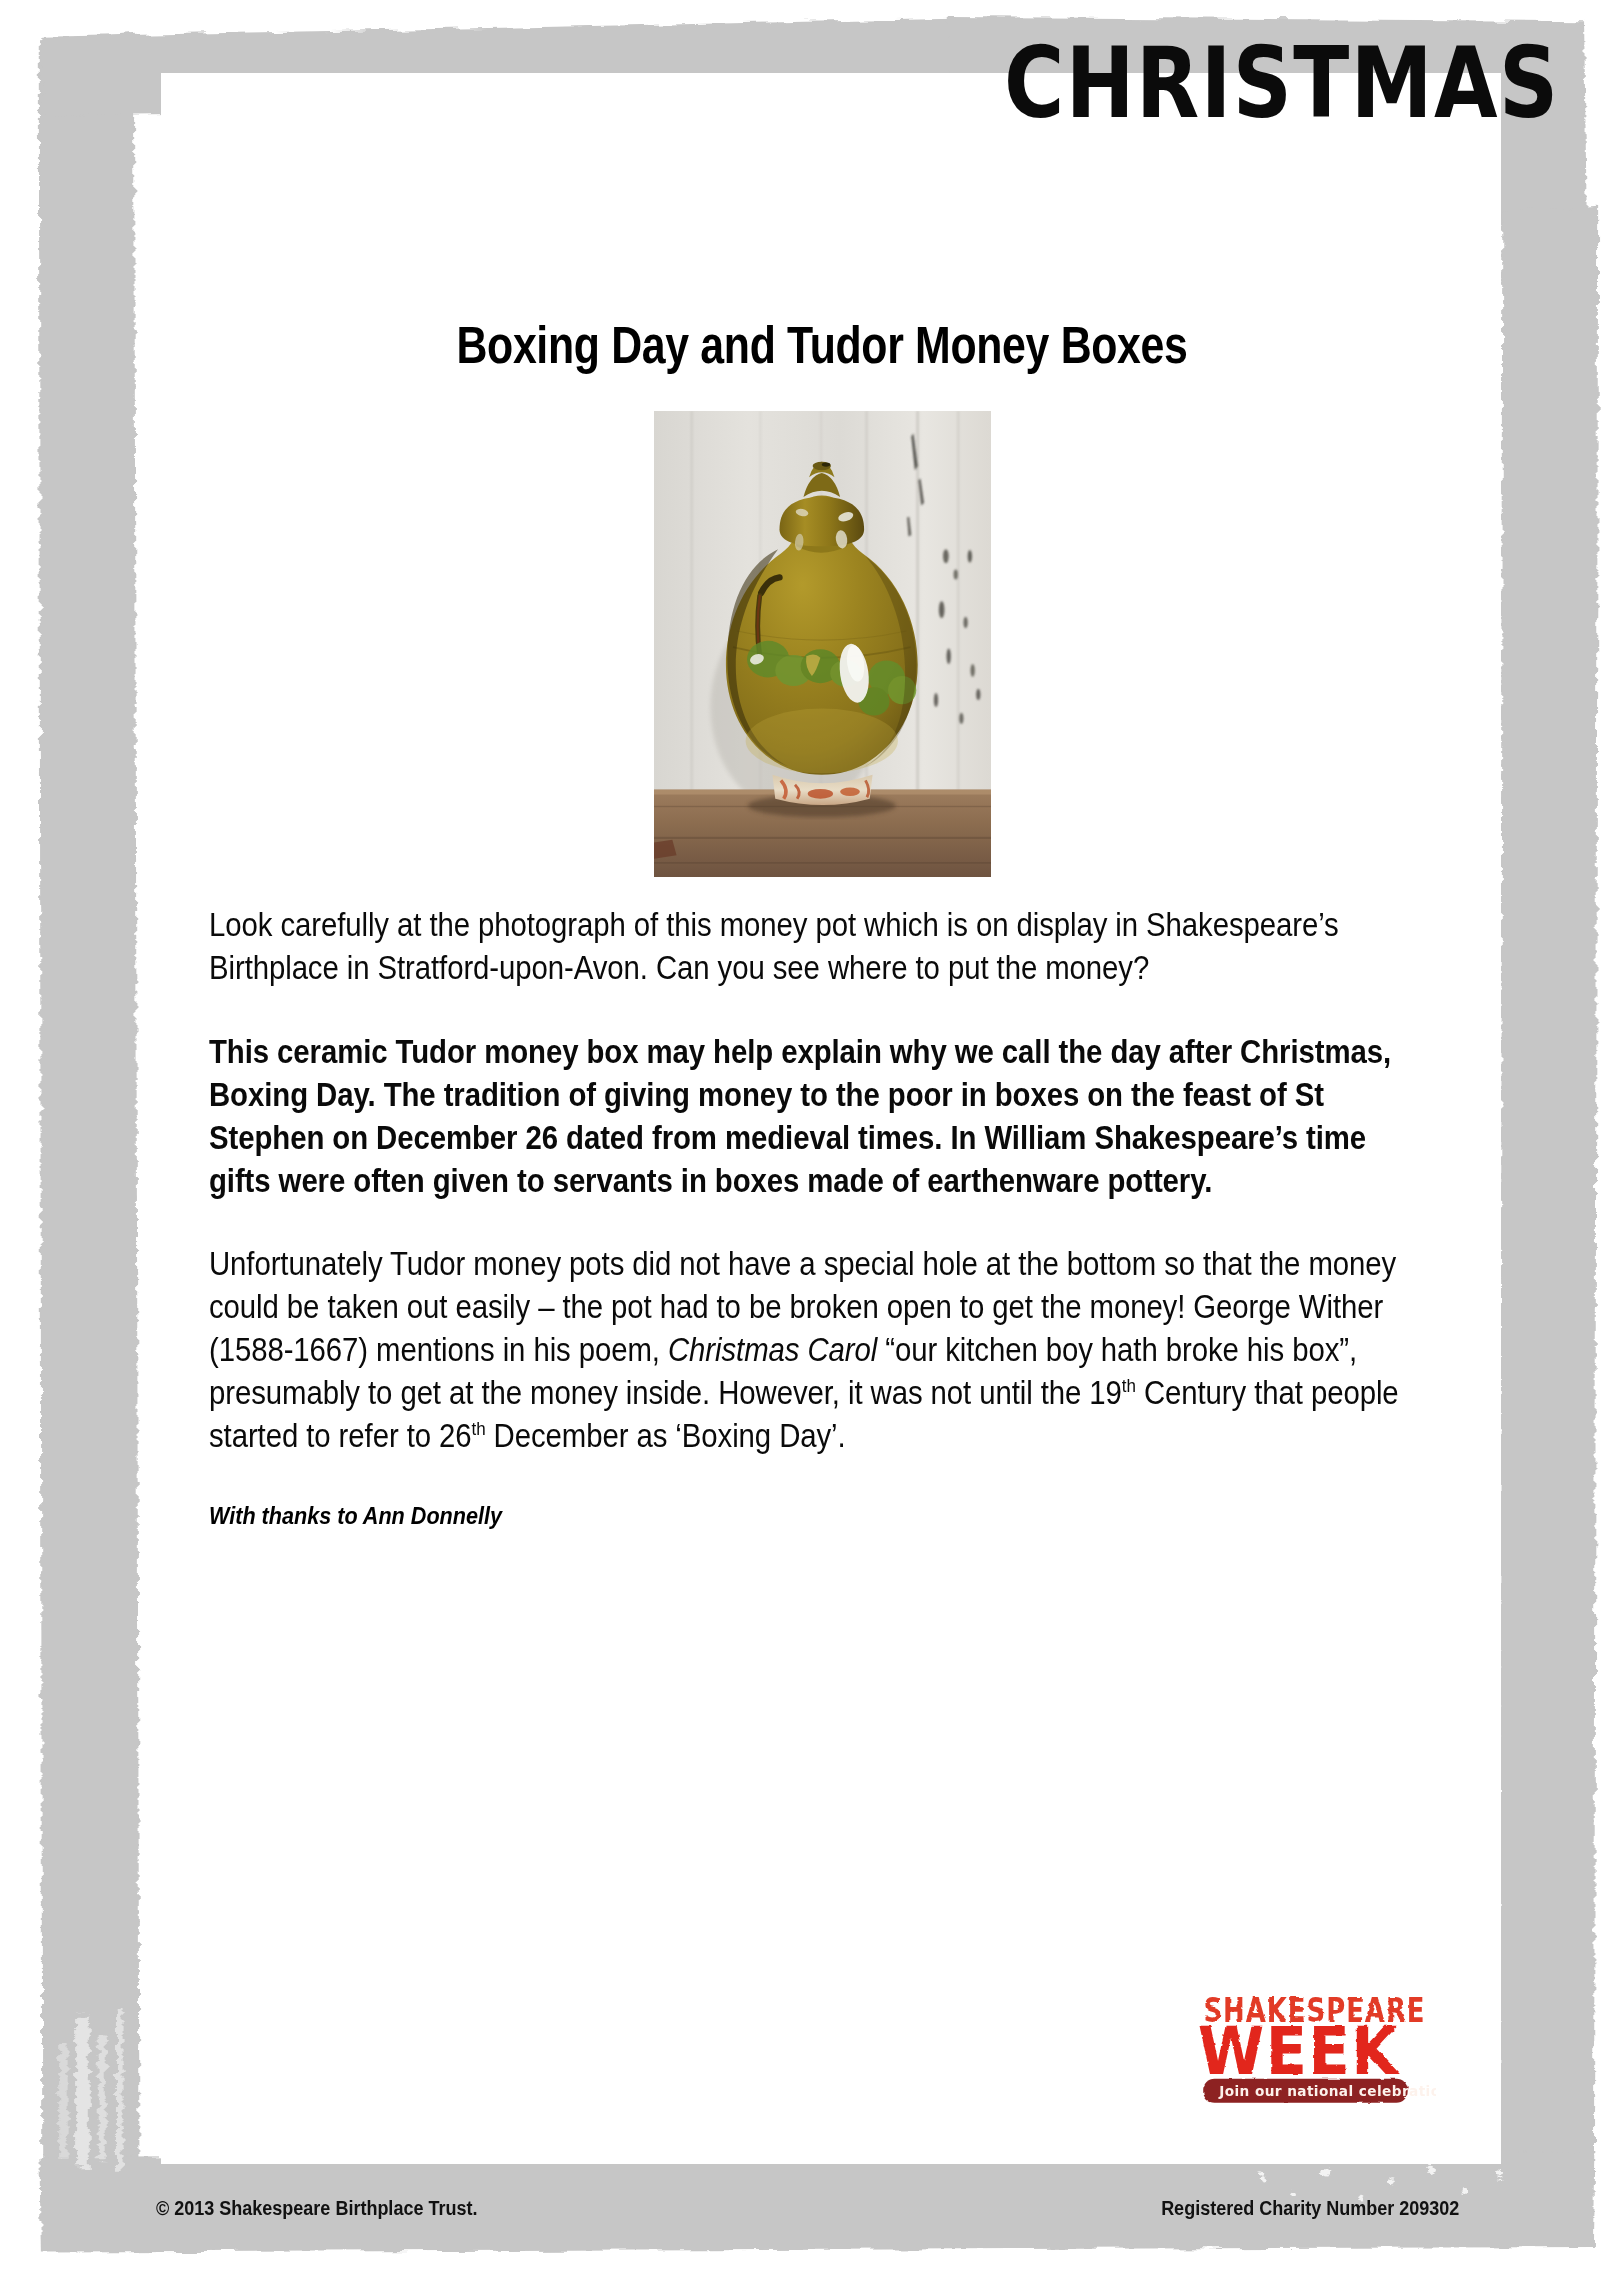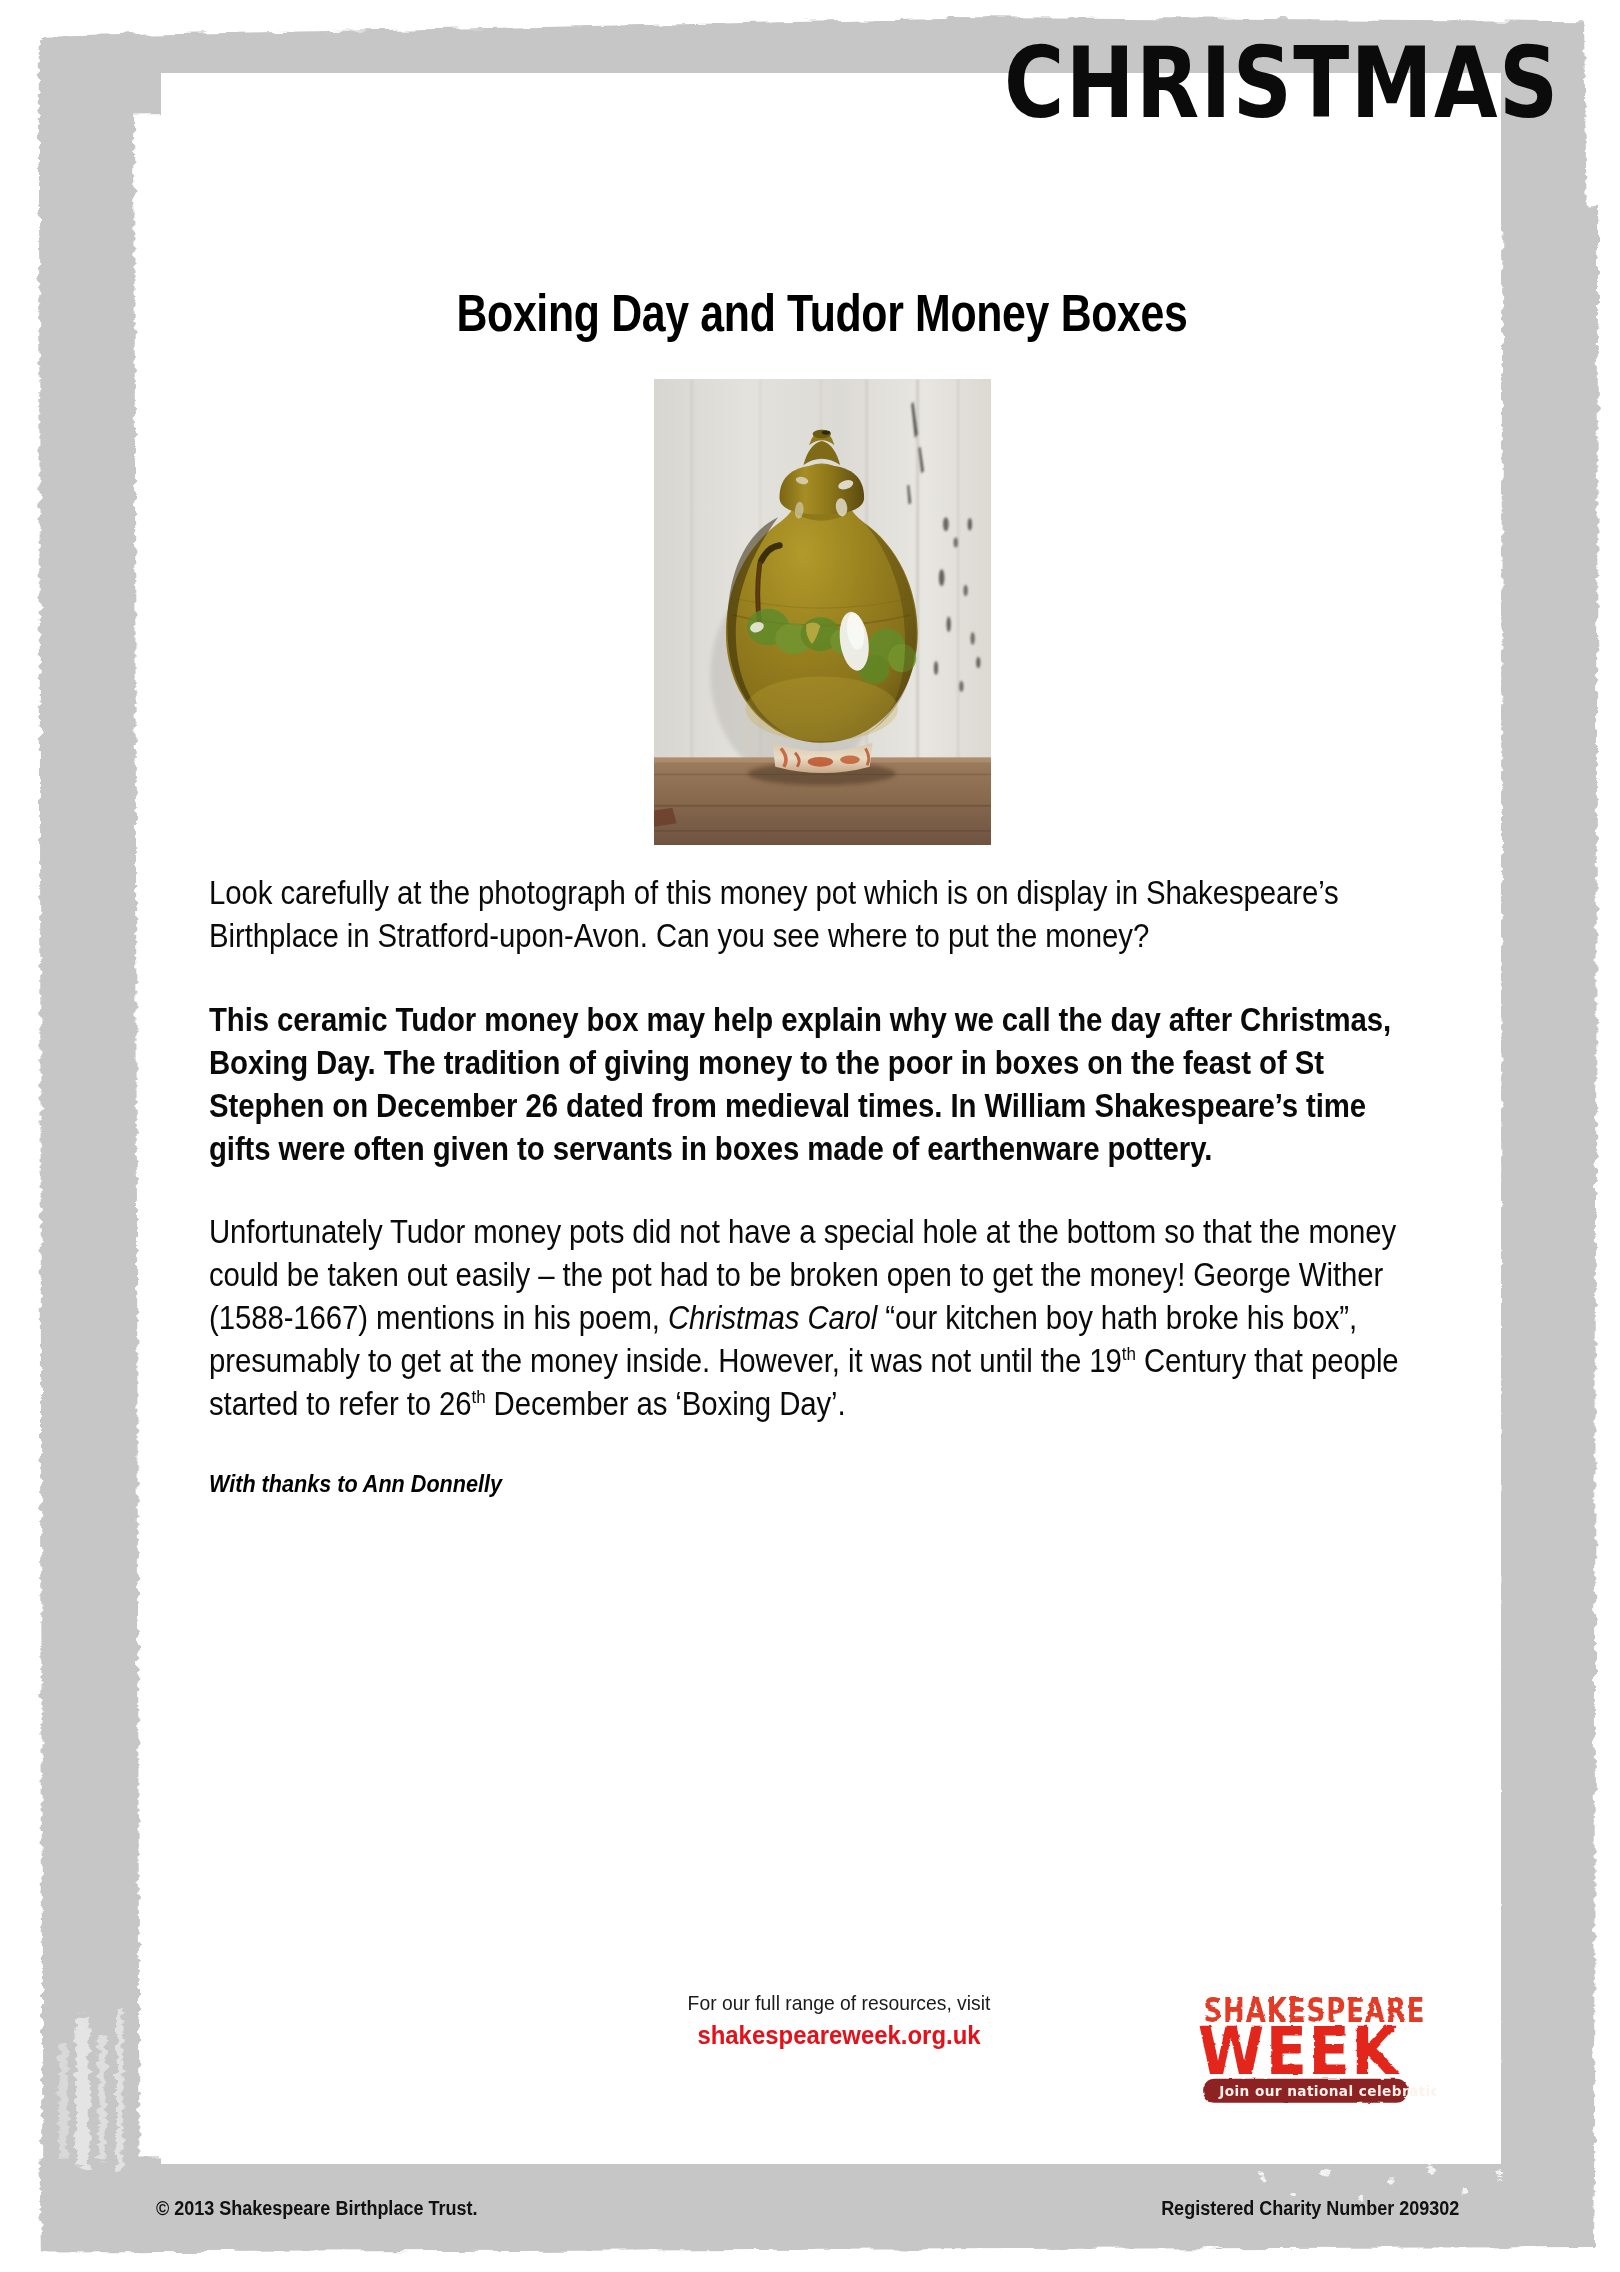--- a/index.html
+++ b/index.html
@@ -38,21 +38,21 @@
     transform:scaleY(1.25) scaleX(1.04);
     transform-origin:left top;
     text-align:left;
     white-space:nowrap;
   }
   .christmas-title span { display:inline-block; }
 
   
   .content {
     position:absolute;
-    left:209px; top:286px;
+    left:209px; top:318px;
     width:1226px;
     z-index:5;
   }
 
   .doc-title {
     font-family:"Liberation Sans", sans-serif;
     font-weight:bold;
     font-size:51px;
     line-height:1.08;
     color:#000;
@@ -370,24 +370,20 @@
 
   <p class="para p3"><span>Unfortunately Tudor money pots did not have a special hole at the bottom so that the money could be taken out easily – the pot had to be broken open to get the money! George Wither (1588-1667) mentions in his poem, </span><i>Christmas Carol</i><span> “our kitchen boy hath broke his box”, presumably to get at the money inside.  However, it was not until the 19</span><sup>th</sup><span> Century that people started to refer to 26</span><sup>th</sup><span> December as ‘Boxing Day’.</span></p>
 
   <div class="credit">With thanks to Ann Donnelly</div>
 
 </div>
 
 <div class="footer-row">
 
 
-  <div class="resources">
-    <div class="line1">For our full range of resources, visit</div>
-    <div class="line2">shakespeareweek.org.uk</div>
-  </div>
 
   <div class="sw-logo">
     <svg viewBox="0 0 350 200" width="247" height="141">
       <defs>
         <filter id="brushy">
           <feTurbulence type="fractalNoise" baseFrequency="0.06 0.14" numOctaves="2" seed="3" result="bn"></feTurbulence>
           <feDisplacementMap in="SourceGraphic" in2="bn" scale="4" xChannelSelector="R" yChannelSelector="G"></feDisplacementMap>
         </filter>
       </defs>
       <g filter="url(#brushy)">

